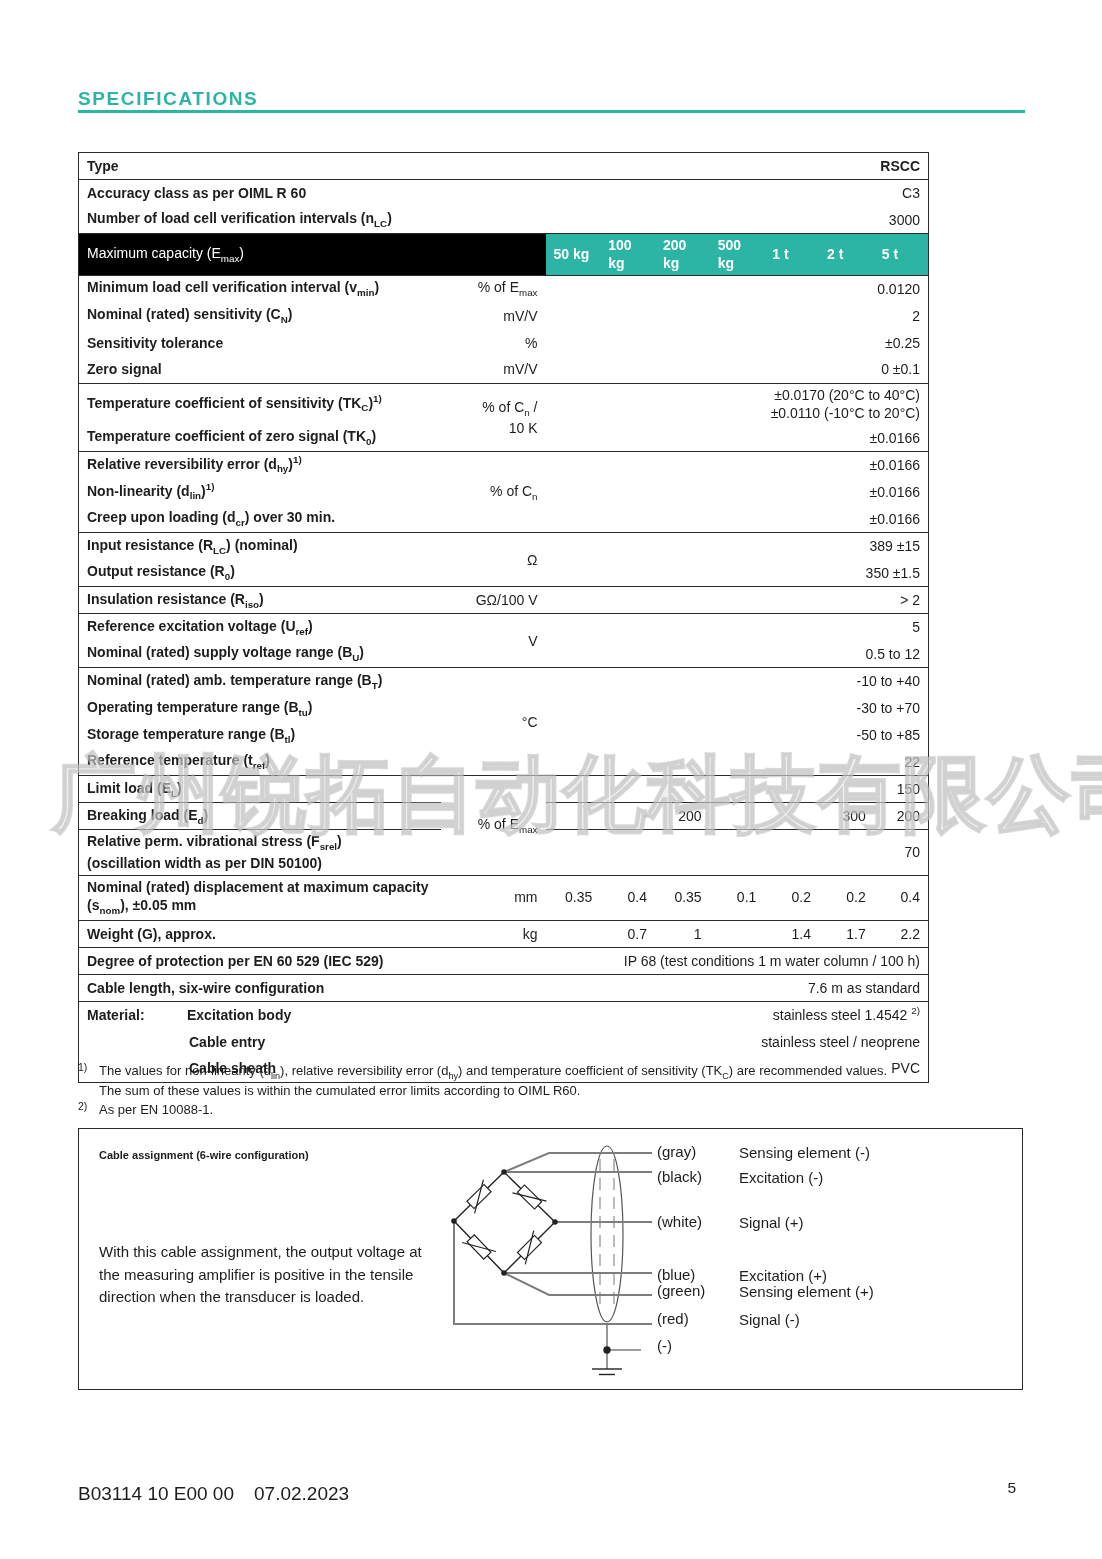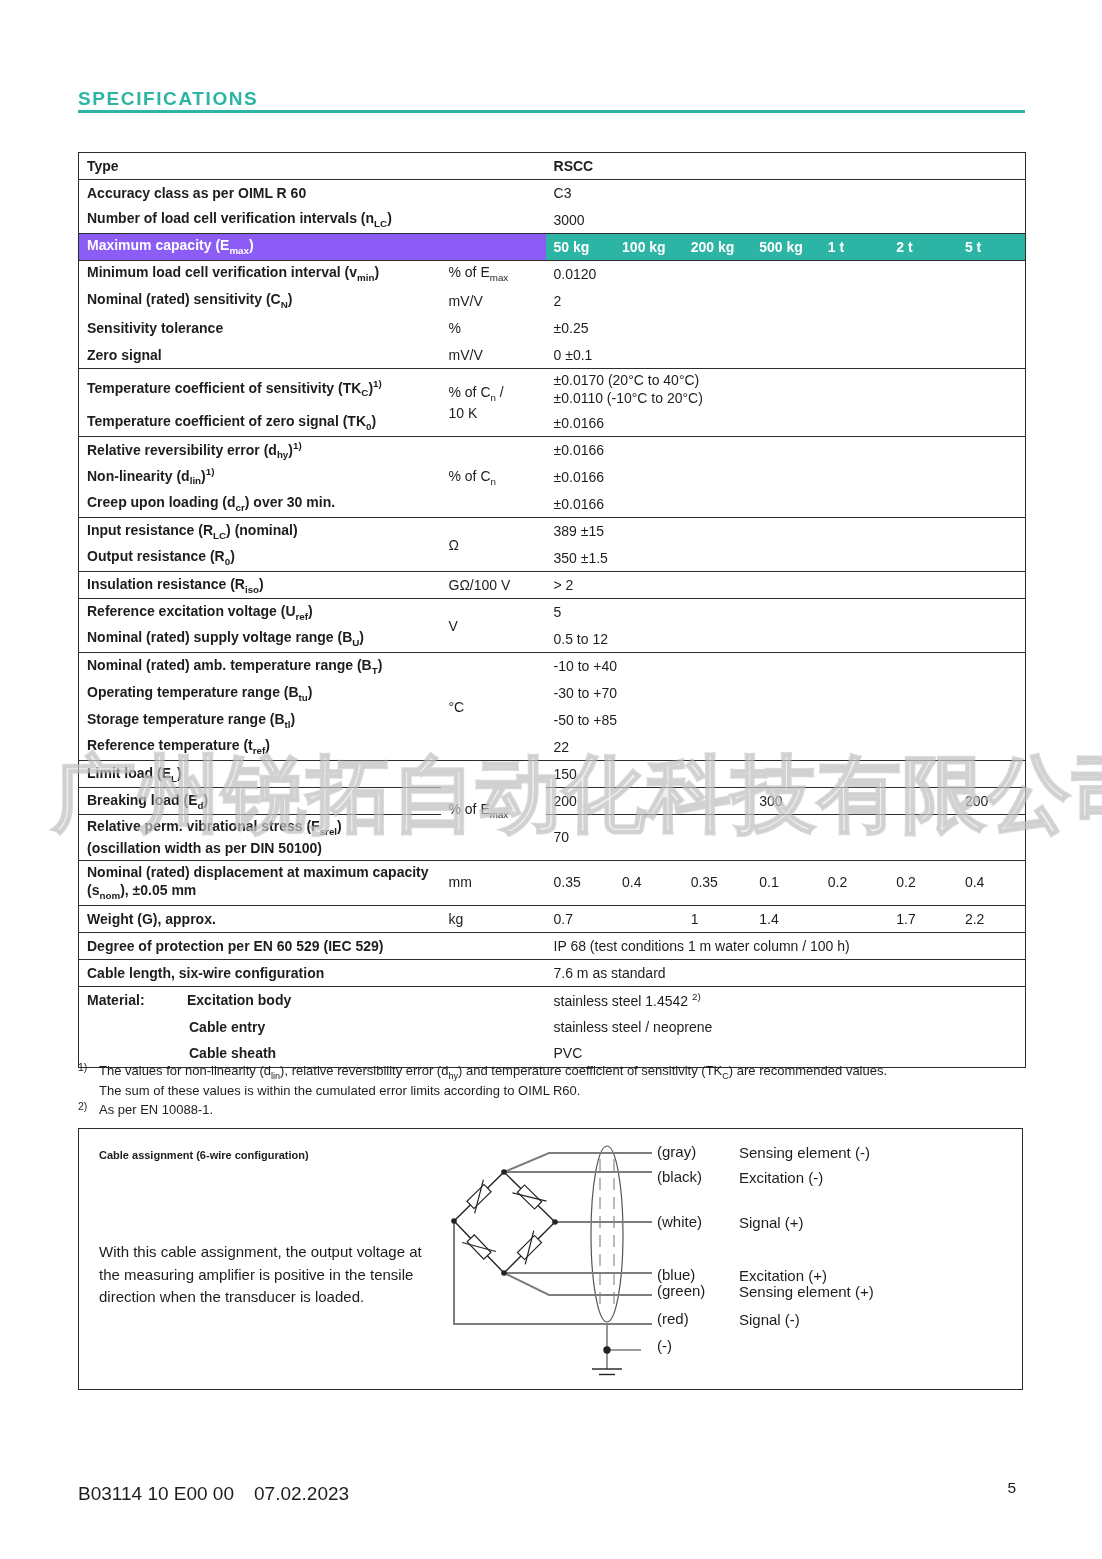--- a/index.html
+++ b/index.html
@@ -4,32 +4,32 @@
 <style>
   * { margin:0; padding:0; box-sizing:border-box; }
   body { background:#888; font-family:"Liberation Sans", sans-serif; }
   #page { position:relative; width:1102px; height:1559px; background:#ffffff; margin:0 auto;
           color:#1d1d1d; overflow:hidden; }
 
   .heading { position:absolute; left:78px; top:88px; width:947px; font-size:19px; font-weight:700;
              letter-spacing:1.6px; color:#2cb4a4; border-bottom:3px solid #2cb4a4; }
 
   
-  .spec { position:absolute; left:78px; top:152px; width:948px; border-collapse:collapse;
+  .spec { position:absolute; left:78px; top:152px; width:851px; border-collapse:collapse;
           table-layout:fixed; font-size:14px; }
   .spec, .spec td { border:0 solid #2b2b2b; }
   .spec { border-width:1.6px; }
   .spec td { padding:2px 8px; vertical-align:middle; line-height:1.32; }
   .spec tr { height:27px; }
   .lbl { font-weight:700; text-align:left; }
-  .unit, .val { text-align:left; }
+  .unit, .val { text-align:right; }
   .vl { border-left-width:1.6px; }
   .gs > td { border-top-width:1.6px; }
   .b { font-weight:700; }
-  .caplbl { background:#8b5cf6; color:#fff; font-weight:700; }
+  .caplbl { background:#000000; color:#fff; font-weight:400; }
   .cap { background:#2cb4a4; color:#fff; font-weight:700; text-align:left;
          border-left:1.6px solid #fff; }
   .mat-caption { display:inline-block; width:100px; }
   .mat-sub { padding-left:110px !important; }
   sub { font-size:70%; }
   sup { font-size:70%; }
 
   
   .footnotes { position:absolute; left:78px; top:1062px; width:947px; font-size:13px; }
   .fn { display:flex; margin-bottom:2px; }

